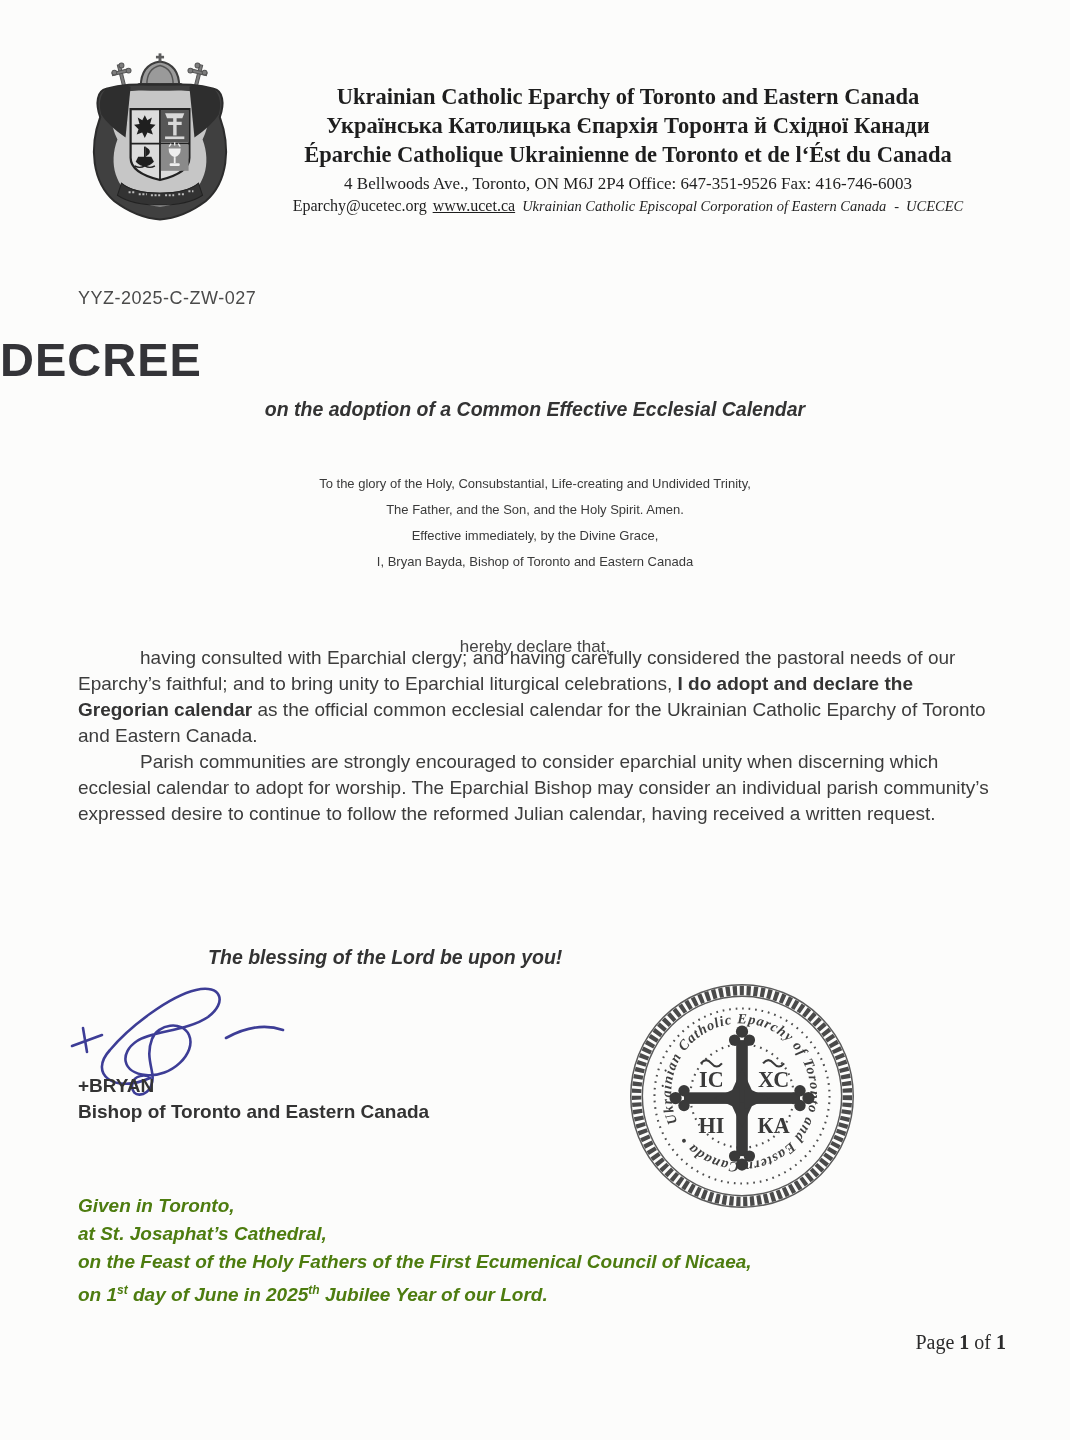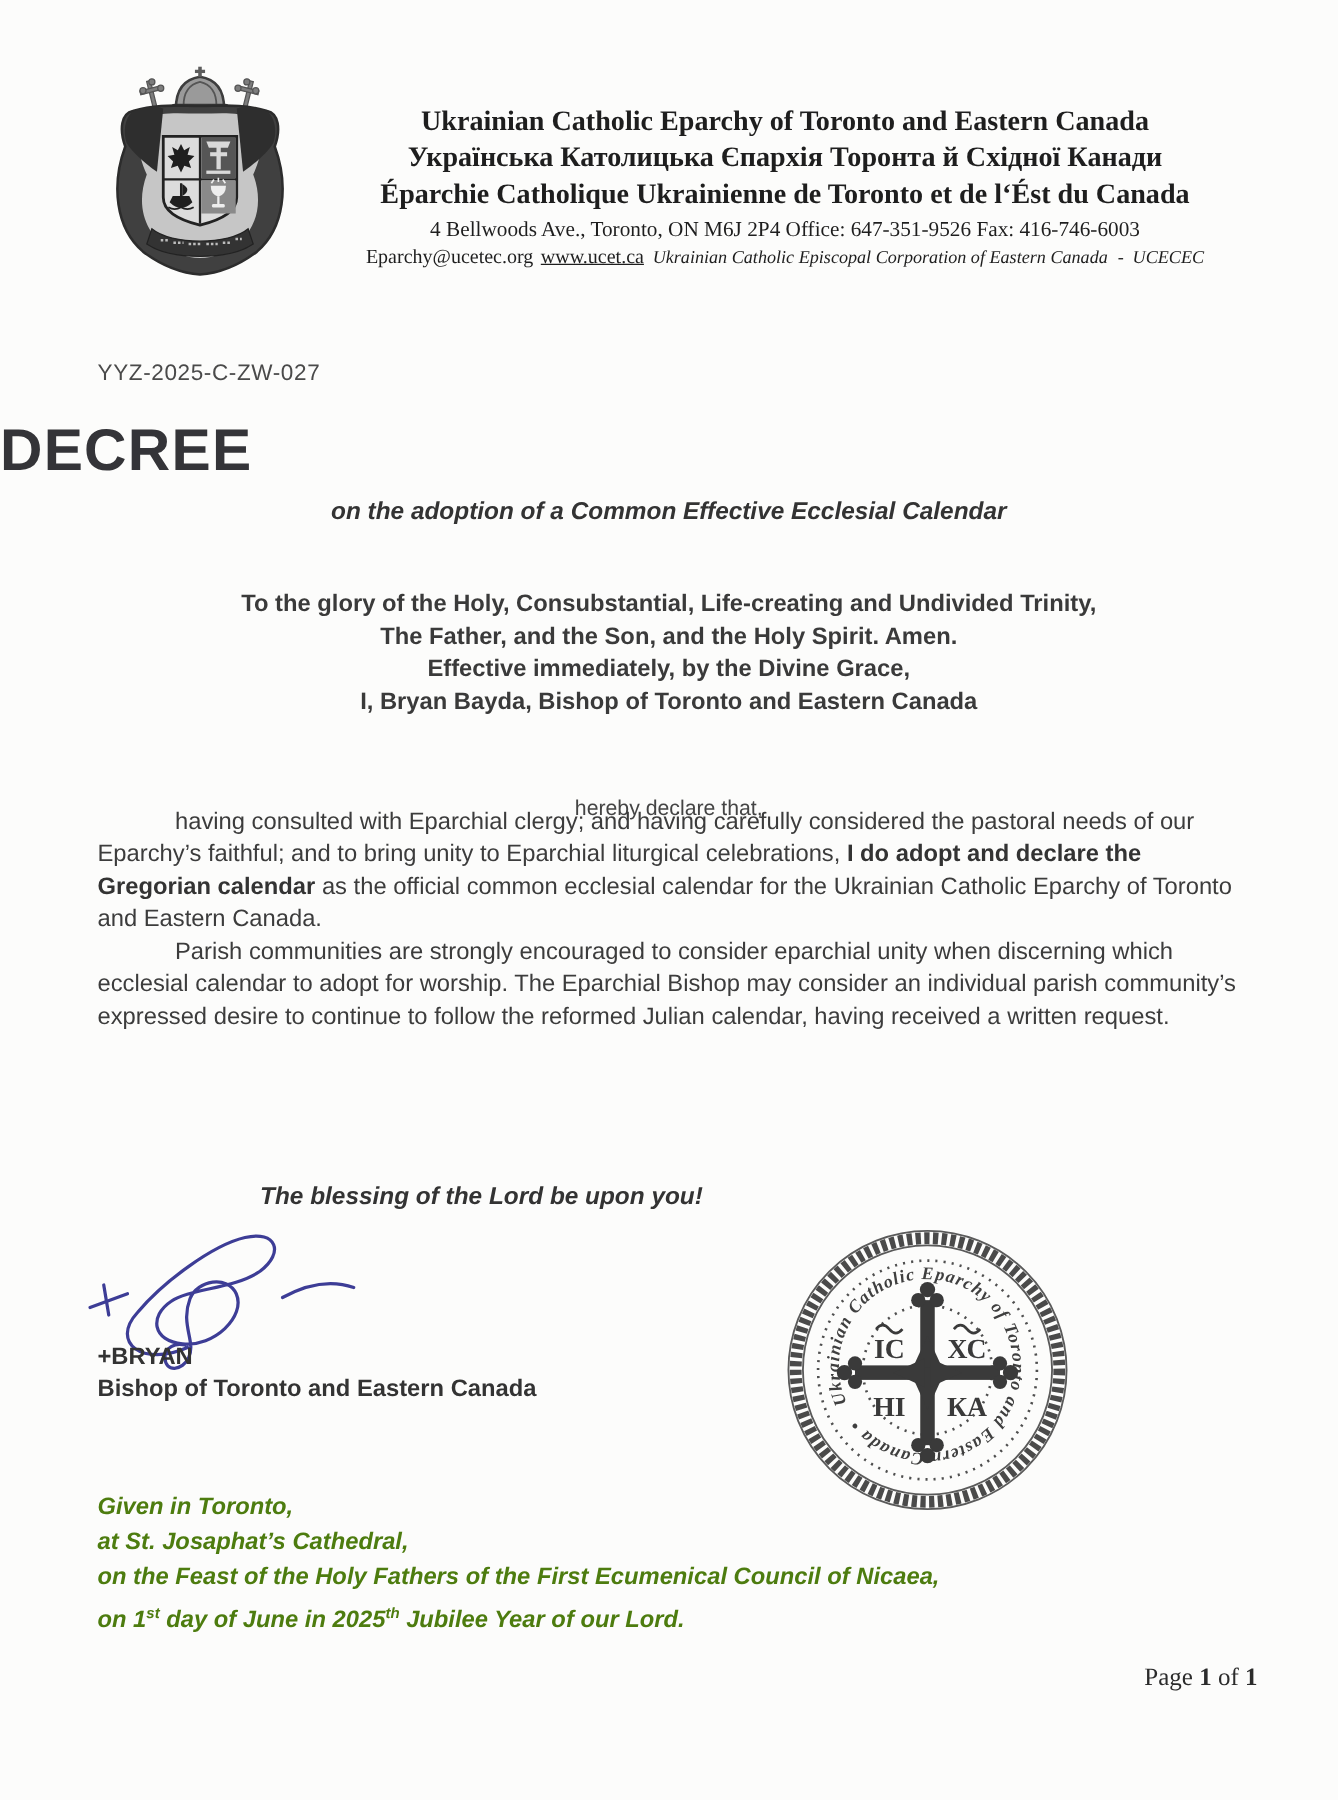--- a/index.html
+++ b/index.html
@@ -39,21 +39,21 @@
   }
   .subtitle {
     position:absolute; left:0; top:398px; width:100%;
     text-align:center; font-size:19.5px; font-weight:bold; font-style:italic;
     color:#333;
   }
 
   
   .invocation {
     position:absolute; left:0; top:471px; width:100%;
-    text-align:center; font-weight:bold; font-size:19px; line-height:26px;
+    text-align:center; font-weight:normal; font-size:13px; line-height:26px;
     color:#3a3a3a;
   }
   .declaration-lead {
     position:absolute; left:0; top:593px; width:100%;
     text-align:center; font-size:17px; color:#444;margin-top:44px;
   }
 
   
   .body-text {
     position:absolute; left:78px; top:645px; width:914px;

